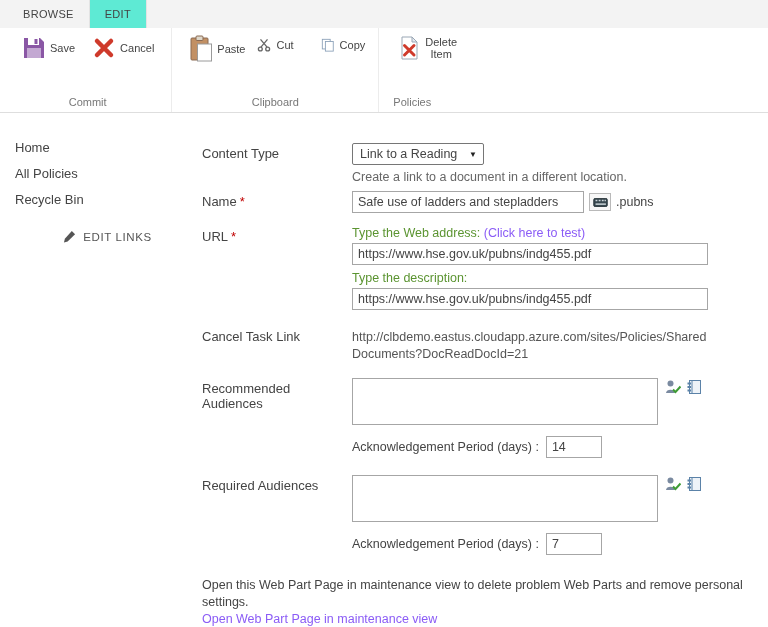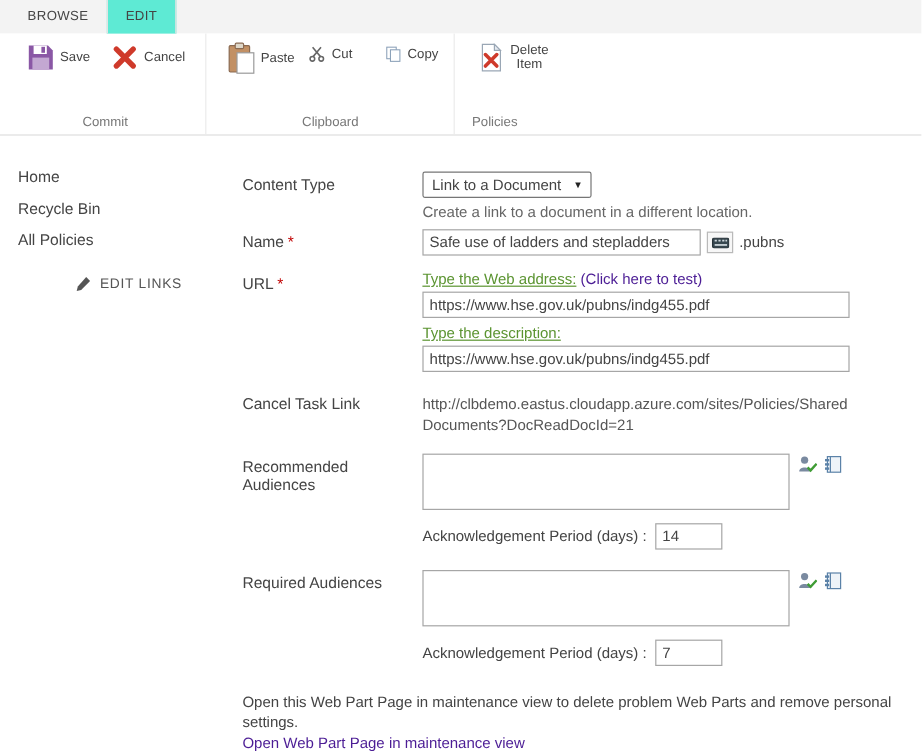--- a/index.html
+++ b/index.html
@@ -54,22 +54,22 @@
 
   input[type="text"] {
     border: 1px solid #a6a6a6; height: 22px; padding: 2px 5px;
     font-family: "Liberation Sans", sans-serif; font-size: 12.5px; color: #444; background: #fff;
   }
   .name-input { width: 232px; }
   .name-line { display: flex; align-items: center; gap: 5px; }
   .kbd-btn { width: 22px; height: 18px; border: 1px solid #b9b9b9; background: #f7f7f7; display: inline-flex; align-items: center; justify-content: center; cursor: pointer; }
   .aspx-suffix { color: #444; font-size: 12.5px; }
 
-  .green-link { color: #4c1d95; text-decoration: none; cursor: pointer; }
-  .green-text { color: #5b9431; text-decoration: underline; }
+  .green-link { color: #8b5cf6; text-decoration: none; cursor: pointer; }
+  .green-text { color: #5b9431; }
   .url-line { font-size: 12.5px; margin-bottom: 3px; }
   .url-input { width: 356px; display: block; }
   .url-desc-label { margin: 6px 0 3px; font-size: 12.5px; }
 
   .reading-value { max-width: 398px; color: #555; font-size: 12.5px; line-height: 17px; padding-top: 3px; }
 
   .audience-wrap { display: flex; align-items: flex-start; }
   textarea.audience {
     width: 306px; height: 47px; border: 1px solid #a6a6a6; resize: none;
     font-family: "Liberation Sans", sans-serif; font-size: 12.5px; color: #444;
@@ -177,40 +177,40 @@
     </div>
     <div class="group-label">Policies</div>
   </div>
 
 </div>
 
 <div class="content">
 
   <div class="sidenav">
     <div class="nav-item">Home</div>
+    <div class="nav-item">All Policies</div>
     <div class="nav-item">Recycle Bin</div>
-    <div class="nav-item">All Policies</div>
     <div class="edit-links">
       <span class="icon">
         <svg width="13" height="13" viewBox="0 0 14 14">
           <path d="M9.5 1 L13 4.5 L5 12.5 L1 13.5 L2 9.5 Z" fill="#555"></path>
         </svg>
       </span>
       <span>EDIT LINKS</span>
     </div>
   </div>
 
   <div class="main">
 
     
     <div class="form-row row-content-type">
       <div class="form-label">Content Type</div>
       <div class="form-control">
         <div class="select">
-          <span>Link to a Document</span>
+          <span>Link to a Reading</span>
           <span class="select-arrow">▼</span>
         </div>
         <div class="field-desc">Create a link to a document in a different location.</div>
       </div>
     </div>
 
     
     <div class="form-row row-name">
       <div class="form-label">
         <span>Name</span><span class="required">*</span>

